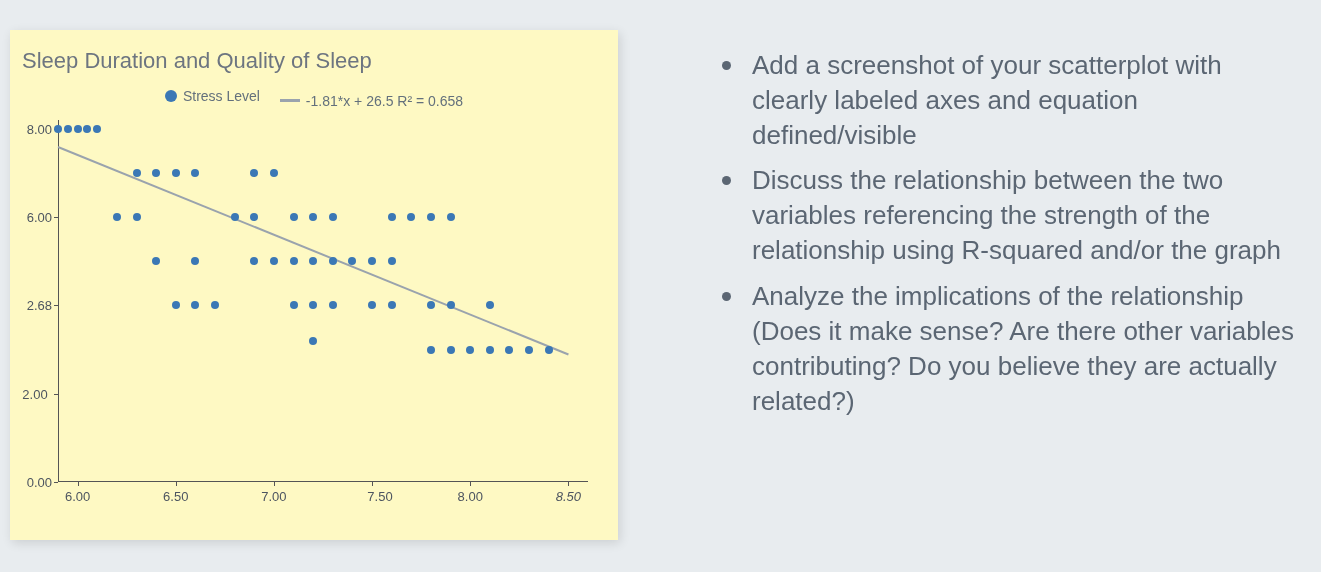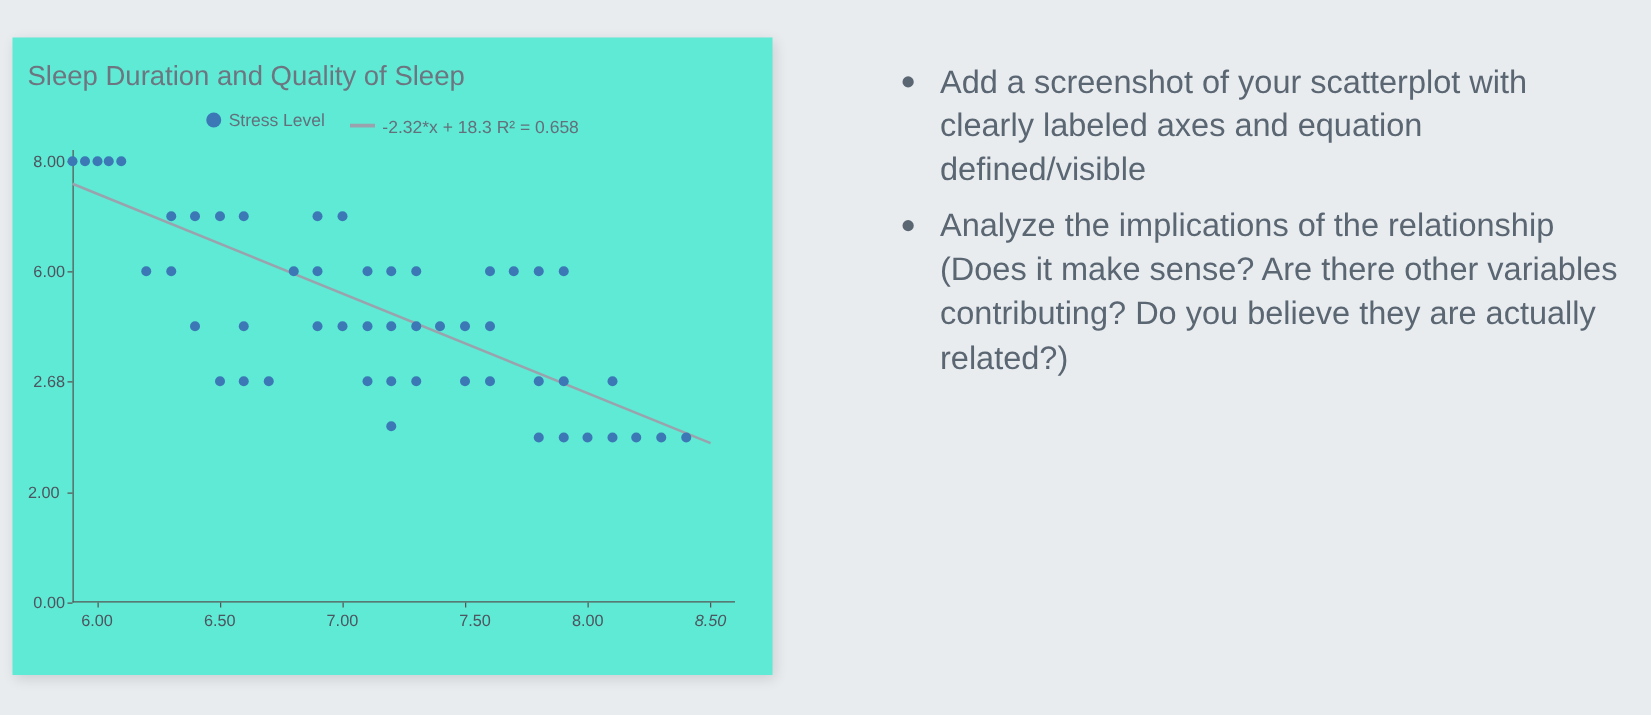--- a/index.html
+++ b/index.html
@@ -16,21 +16,21 @@
     width: 1321px;
     height: 572px;
   }
   
   .chart-card {
     position: absolute;
     left: 10px;
     top: 30px;
     width: 608px;
     height: 510px;
-    background: #5eead4;
+    background: #fef9c3;
     box-shadow: 2px 3px 10px rgba(0,0,0,0.12);
   }
   .chart-title {
     position: absolute;
     left: 12px;
     top: 18px;
     font-size: 22px;
     color: #6d7580;
   }
   .chart-legend {
@@ -155,21 +155,21 @@
 
   <div class="chart-card">
     <div class="chart-title">Sleep Duration and Quality of Sleep</div>
     <div class="chart-legend">
       <span class="legend-item">
         <span class="legend-swatch-dot"></span>
         <span>Stress Level</span>
       </span>
       <span class="legend-item">
         <span class="legend-swatch-line"></span>
-        <span>-2.32*x + 18.3 R² = 0.658</span>
+        <span>-1.81*x + 26.5 R² = 0.658</span>
       </span>
     </div>
     <div class="plot-area" id="plot-area">
       <div class="y-axis-line"></div>
       <div class="x-axis-line"></div>
 
     <div class="y-tick-label" style="top: 362px;">0.00</div>
         <div class="y-tick-mark" style="top: 362px;"></div>
         <div class="y-tick-label" style="top: 273.707px; text-align: center;">2.00</div>
         <div class="y-tick-mark" style="top: 273.707px;"></div>
@@ -242,17 +242,18 @@
         <div class="scatter-dot" style="left: 431.852px; top: 229.561px;"></div>
         <div class="scatter-dot" style="left: 451.481px; top: 229.561px;"></div>
         <div class="scatter-dot" style="left: 471.111px; top: 229.561px;"></div>
         <div class="scatter-dot" style="left: 490.741px; top: 229.561px;"></div>
       </div>
   </div>
 
   <div class="bullets">
     <ul>
       <li><span>Add a screenshot of your scatterplot with clearly labeled axes and equation defined/visible</span></li>
+      <li><span>Discuss the relationship between the two variables referencing the strength of the relationship using R-squared and/or the graph</span></li>
       <li><span>Analyze the implications of the relationship (Does it make sense? Are there other variables contributing? Do you believe they are actually related?)</span></li>
     </ul>
   </div>
 
 </div>
 
 </body></html>

